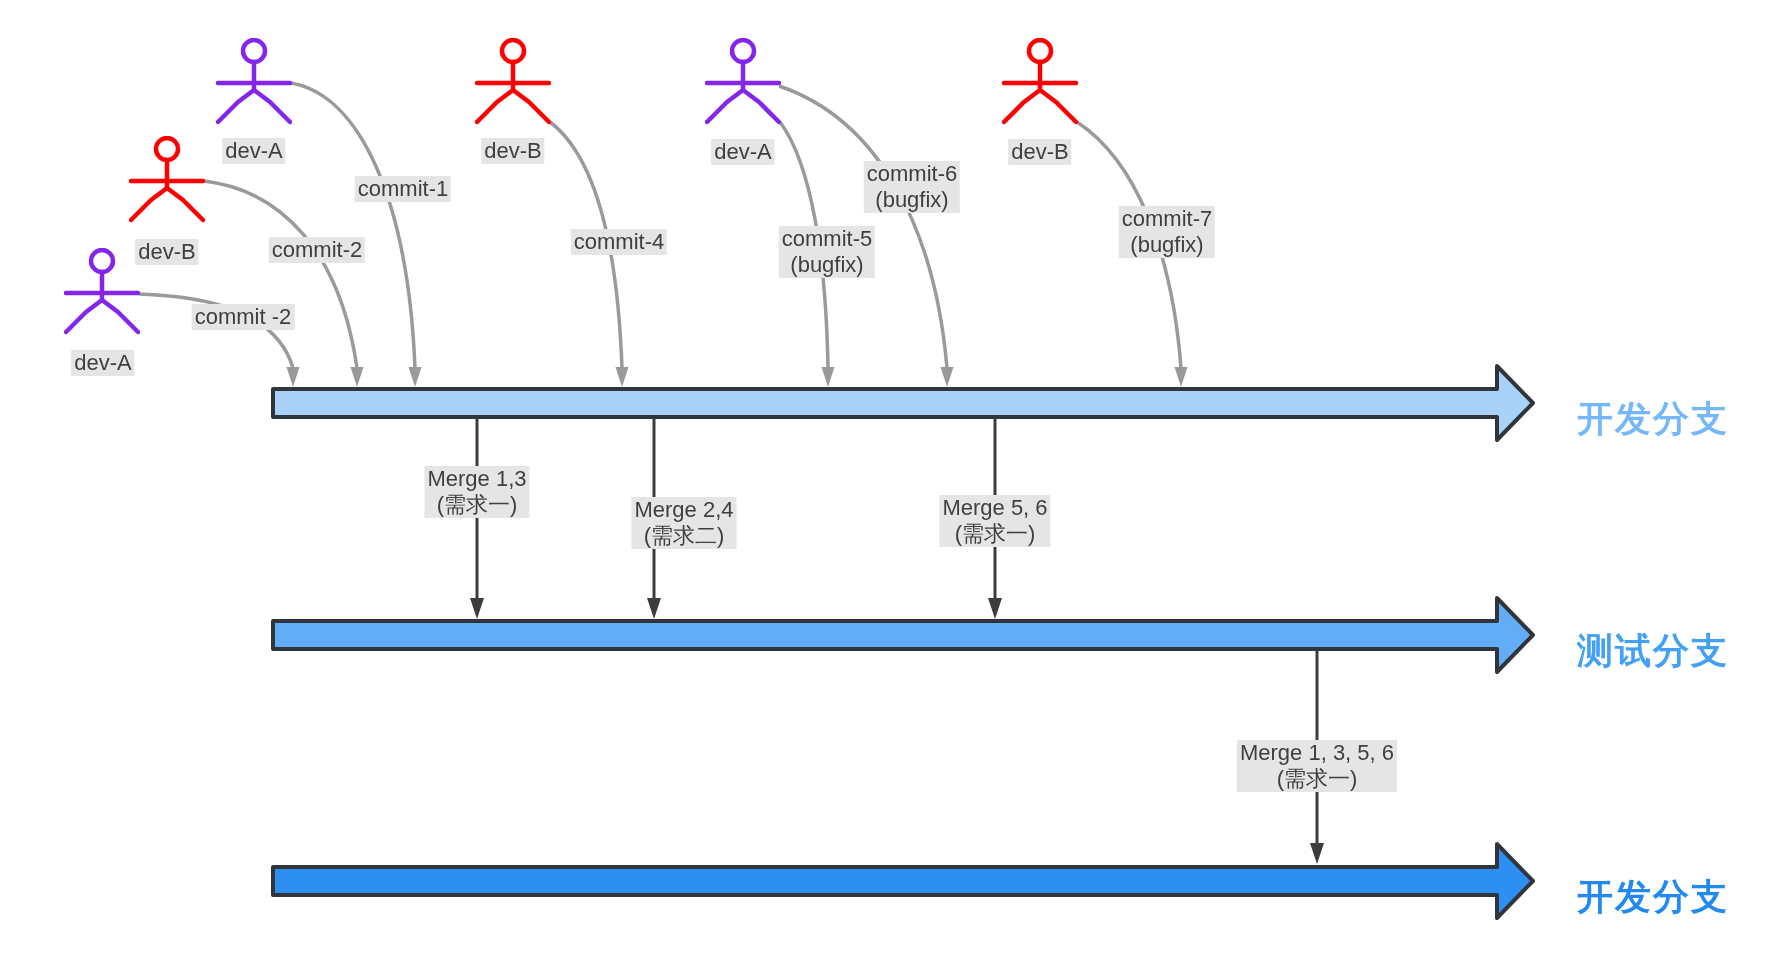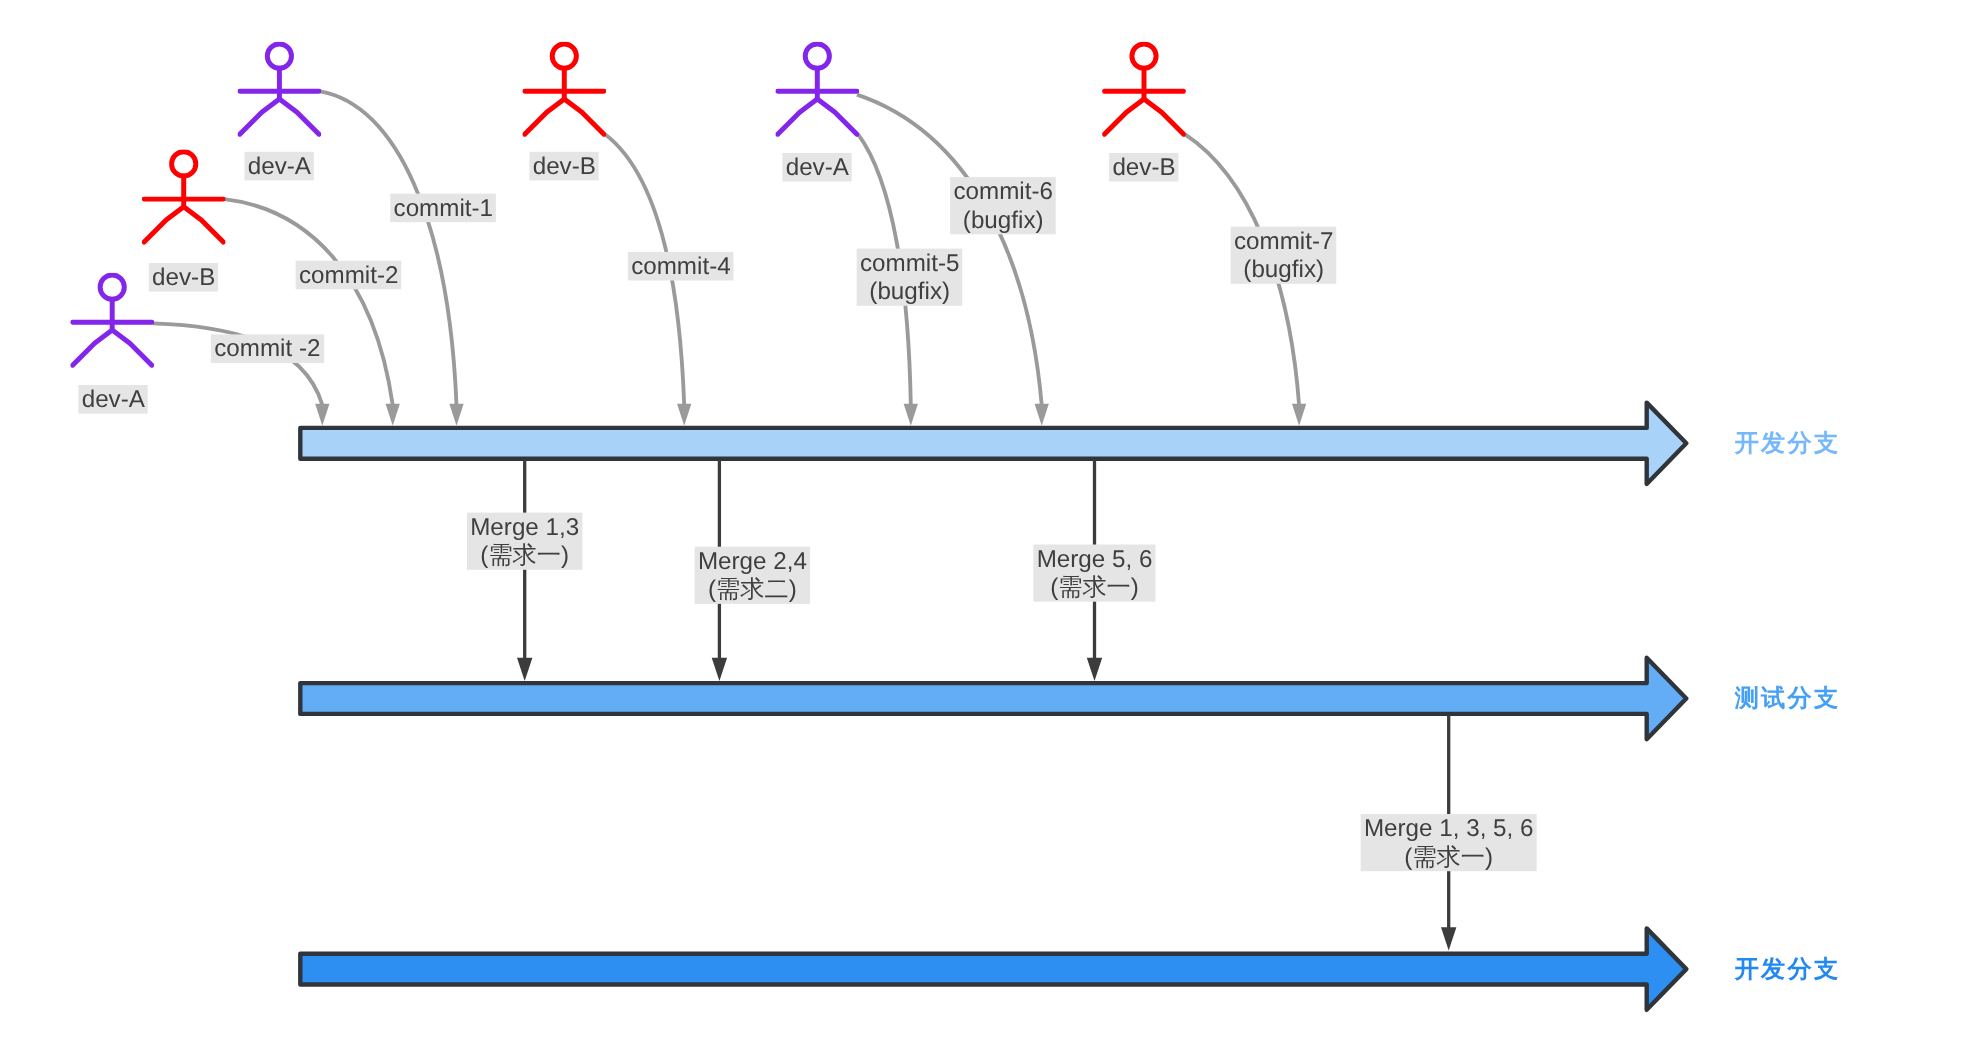--- a/index.html
+++ b/index.html
@@ -9,21 +9,21 @@
   }
   #art{position:absolute;left:0;top:0;width:1788px;height:957px;}
   .lbl{
     position:absolute;transform:translate(-50%,-50%);
     color:var(--ink,#3f3f3f);font-size:22px;line-height:26px;text-align:center;
     white-space:nowrap;background:#e5e5e5;padding:0 3px;
   }
   .lbl .sub:empty{display:none;}
   .branch-lbl{
     position:absolute;transform:translateY(-50%);
-    font-size:22px;font-weight:bold;white-space:nowrap;letter-spacing:2px;
+    font-size:36px;font-weight:bold;white-space:nowrap;letter-spacing:2px;margin-top:16px;
   }
   .branch-lbl.b1{color:var(--branch1-label,#74b7fa);}
   .branch-lbl.b2{color:var(--branch2-label,#43a0f5);}
   .branch-lbl.b3{color:var(--branch3-label,#2289f1);}
 </style>
 </head>
 <body>
 
 <div id="canvas">
 

